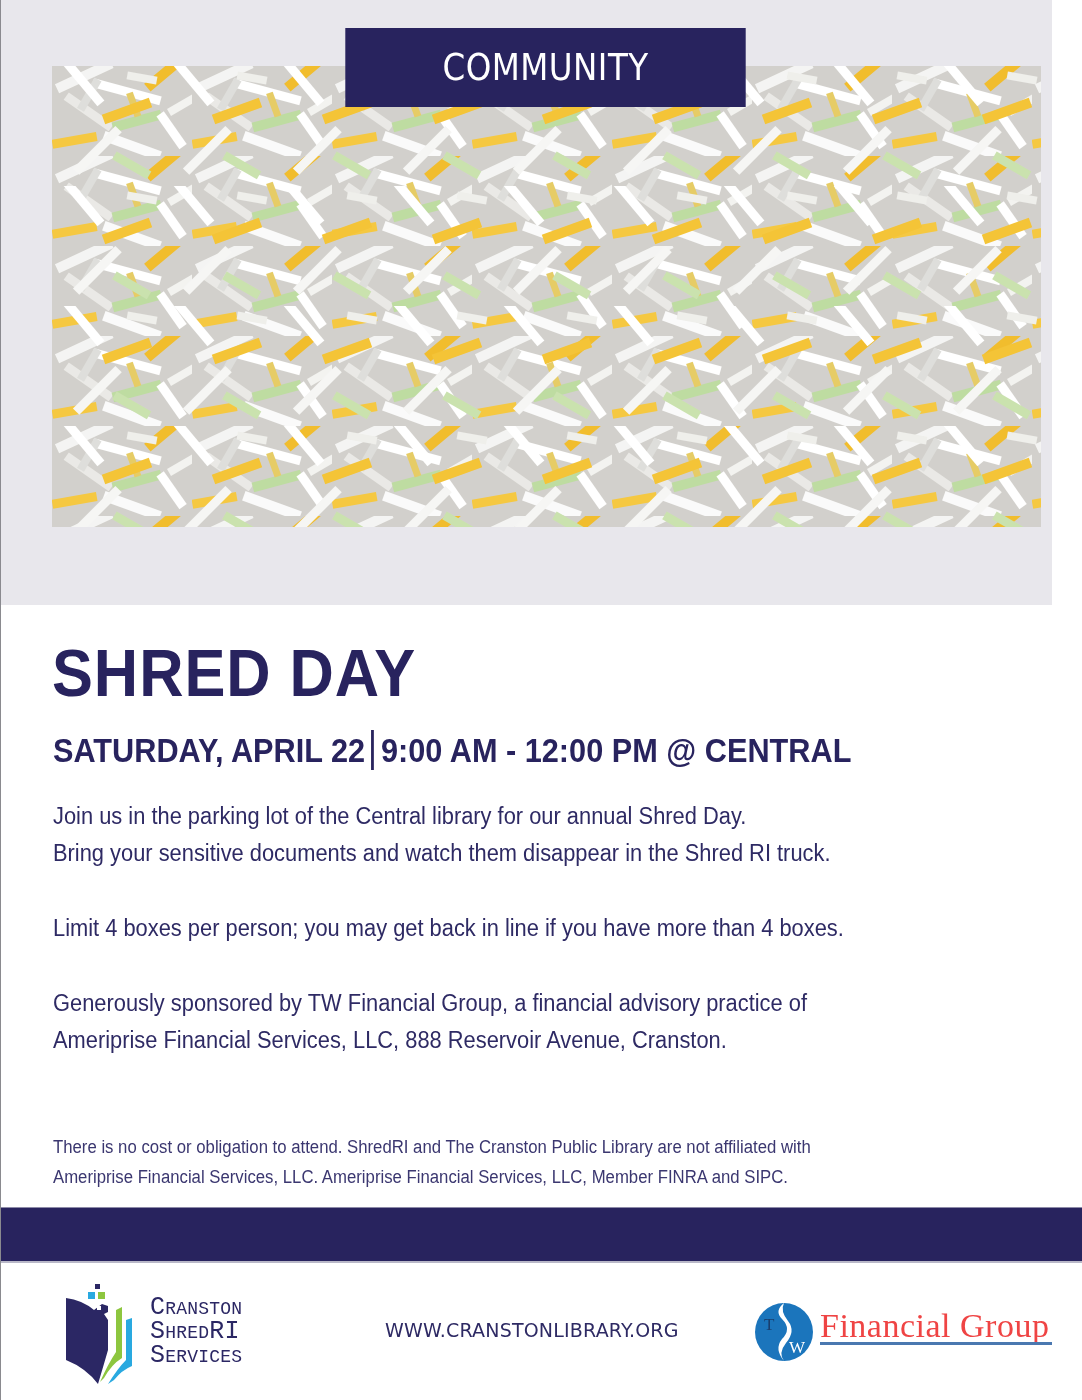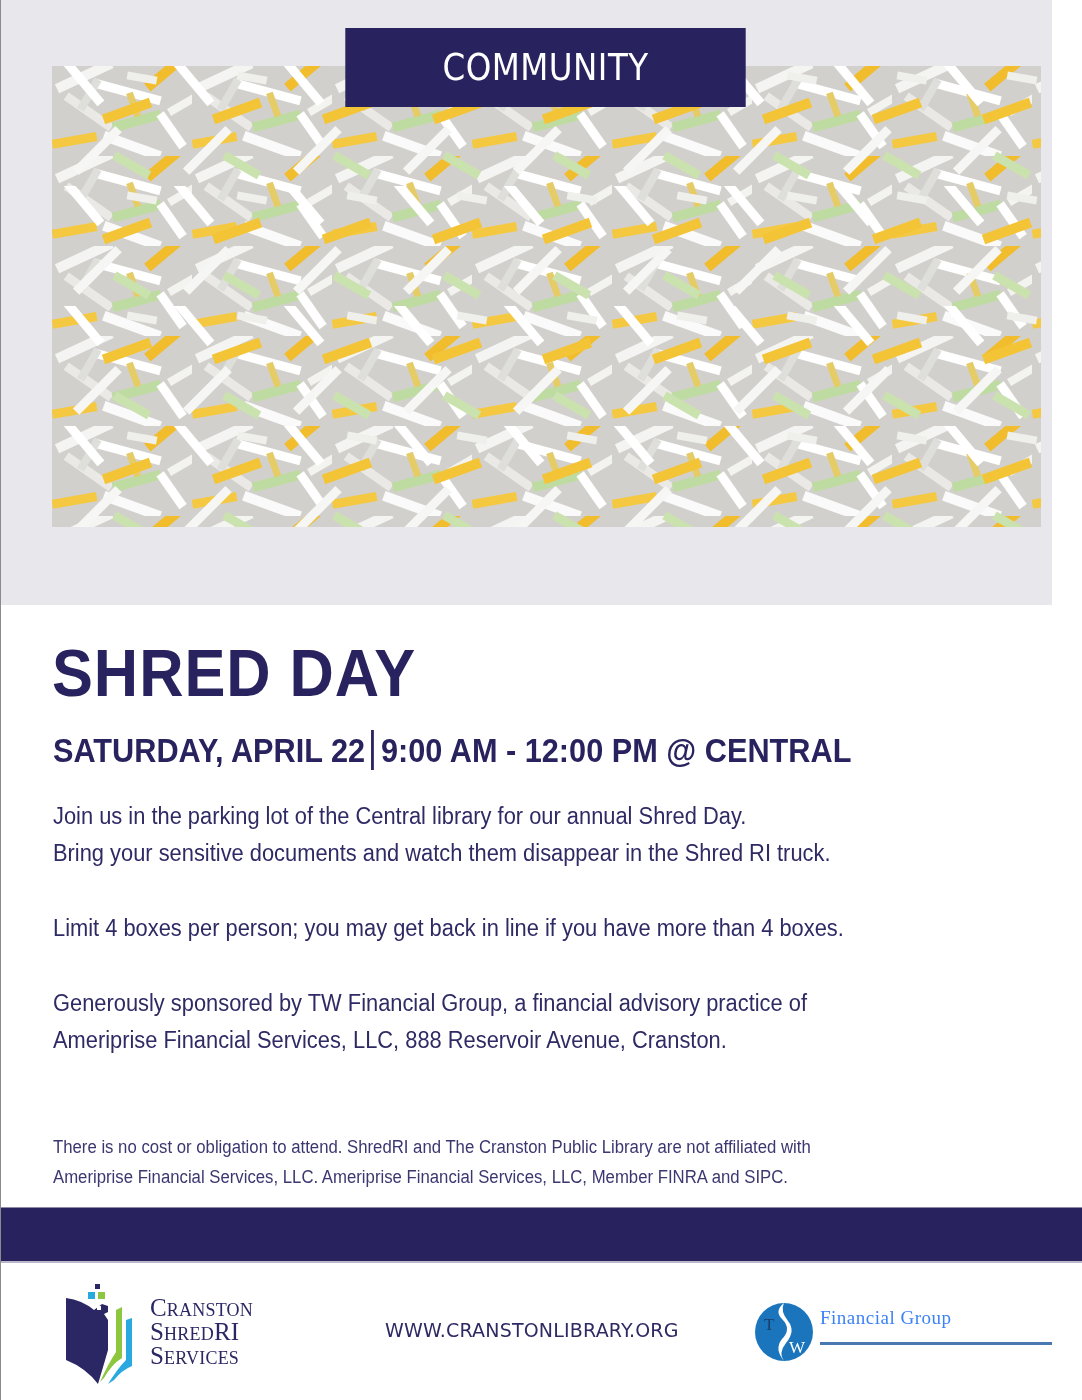--- a/index.html
+++ b/index.html
@@ -53,35 +53,35 @@
   }
 
   .footer-band { position: absolute; left: 0; top: 1207px; width: 1082px; height: 56px; background: #28235e; border-top: 1px solid #8d8ba8; border-bottom: 2px solid #b9b8c8; }
 
   .footer { position: absolute; left: 0; top: 1265px; width: 1082px; height: 135px; background: #ffffff; }
 
   .library-logo { position: absolute; left: 64px; top: 1280px; width: 240px; height: 110px; }
   .library-logo svg.mark { position: absolute; left: 0; top: 0; width: 80px; height: 110px; }
   .library-name {
     position: absolute; left: 86px; top: 16px;
-    font-family: Liberation Serif, serif; color: #2b2764; line-height: 24px; font-size: 25px; letter-spacing: 0.2px;
+    font-family: Liberation Mono, monospace; color: #2b2764; line-height: 24px; font-size: 25px; letter-spacing: 0.2px;
   }
   .library-name span { display: block; font-variant: small-caps; }
 
   .website {
     position: absolute; left: 385px; top: 1318px;
     font-family: "DejaVu Sans", sans-serif; font-size: 20px; color: #2e2a64; letter-spacing: 0.2px;
     transform: scaleX(0.95); transform-origin: left top;
   }
 
   .tw-logo { position: absolute; left: 750px; top: 1275px; width: 310px; height: 120px; background: #ffffff; }
   .tw-logo svg.mark { position: absolute; left: 2px; top: 28px; width: 64px; height: 58px; }
   .tw-name {
     position: absolute; left: 70px; top: 32px;
-    font-family: "Liberation Serif", serif; font-size: 19px; color: #3b82f6; letter-spacing: 0.5px; white-space: nowrap;
+    font-family: "Liberation Serif", serif; font-size: 34px; color: #ef4444; letter-spacing: 0.5px; white-space: nowrap;
   }
   .tw-underline { position: absolute; left: 70px; top: 67px; width: 232px; height: 3px; background: #4a78b0; }
 </style>
 </head>
 <body>
 
 <div class="left-edge"></div>
 
 <section class="hero">
   <div class="hero-photo">

